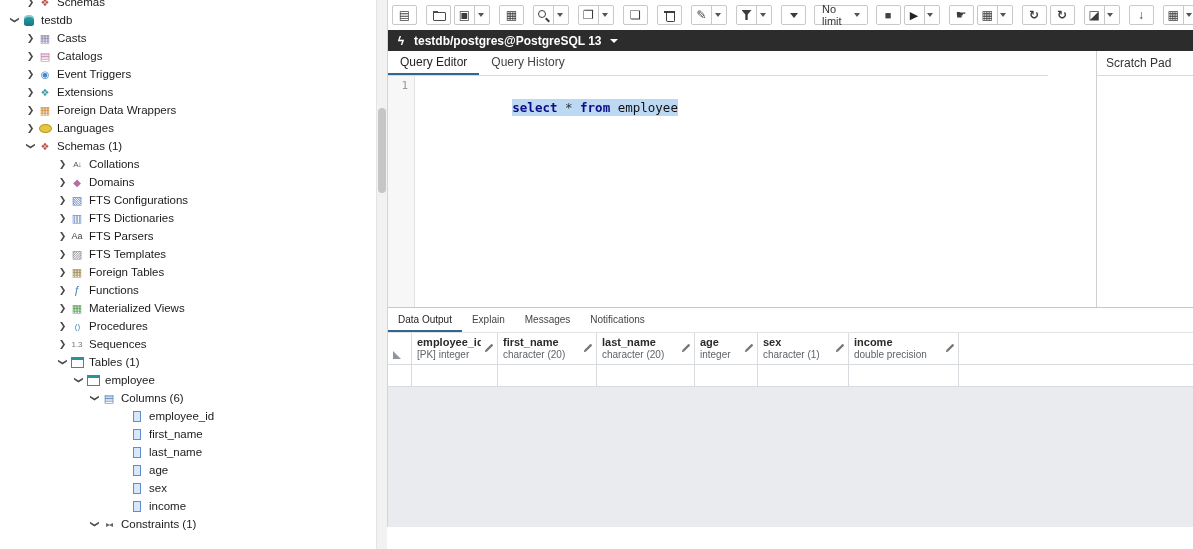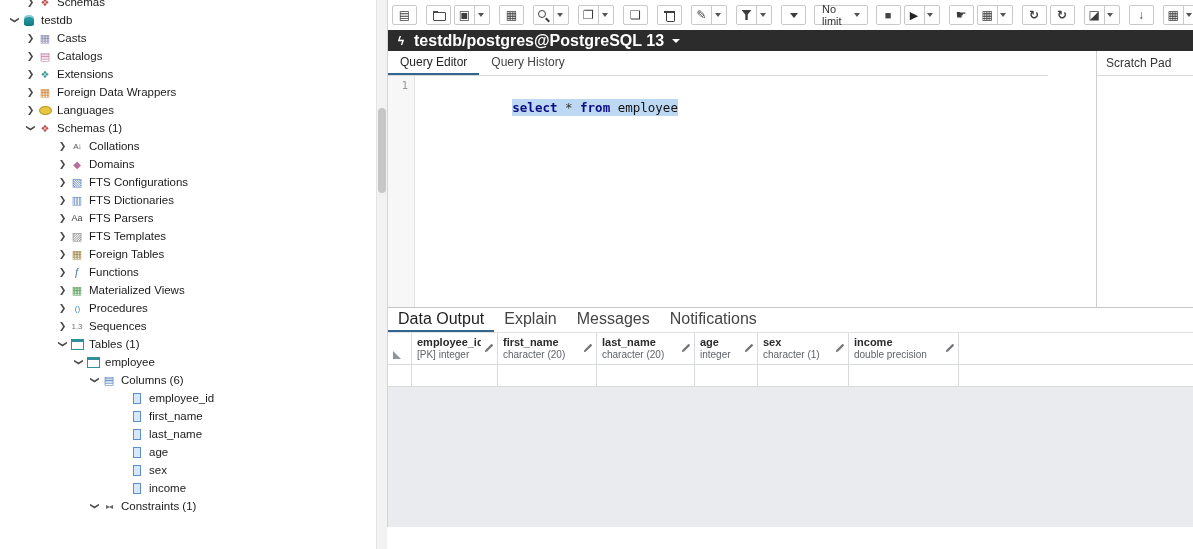--- a/index.html
+++ b/index.html
@@ -85,21 +85,21 @@
   .tbtn[data-icon="hand-icon"] .tico::before{content:"☛";font-size:12px;}
   .tbtn[data-icon="sync-icon"] .tico::before{content:"↻";font-size:12px;font-weight:bold;}
   .tbtn[data-icon="eraser-icon"] .tico::before{content:"◪";font-size:12px;}
   .tbtn[data-icon="download-icon"] .tico::before{content:"↓";font-size:12px;font-weight:bold;}
   .limit-select{height:20px;border:1px solid #c9c9c9;border-radius:2px;display:flex;align-items:center;gap:12px;padding:0 7px;font-size:11px;color:#333;margin:0 8px;cursor:pointer;box-sizing:border-box;}
 
   
   .connbar{height:21px;flex:none;background:#2c2c2c;display:flex;align-items:center;color:#fff;cursor:pointer;}
   .connicon{width:26px;text-align:center;font-size:12px;font-weight:bold;}
   .connicon::before{content:"ϟ";}
-  .conntext{font-size:16px;font-weight:bold;}
+  .conntext{font-size:12px;font-weight:bold;}
   .connchev{margin-left:8px;width:0;height:0;border-left:4px solid transparent;border-right:4px solid transparent;border-top:4px solid #fff;}
 
   
   .midrow{flex:1;display:flex;min-height:0;gap:48px;}
   .editor-pane{flex:1;display:flex;flex-direction:column;min-width:0;}
   .edit-tabs{height:24px;flex:none;border-bottom:1px solid #d9d9d9;display:flex;}
   .etab{padding:0 12px;display:flex;align-items:center;font-size:12px;color:#444;border-bottom:2px solid transparent;box-sizing:border-box;cursor:pointer;}
   .etab[data-active="true"]{color:#1f1f1f;border-bottom-color:#326690;}
   .editor-body{flex:1;position:relative;background:#fff;cursor:text;}
   .gutter{position:absolute;left:0;top:0;bottom:0;width:27px;background:#f7f7f7;border-right:1px solid #e3e3e3;box-sizing:border-box;text-align:right;padding:3px 6px 0 0;font-family:"DejaVu Sans Mono",monospace;font-size:11px;color:#9a9a9a;}
@@ -109,21 +109,21 @@
   .tok[data-type="keyword"]{color:#0c0c84;font-weight:bold;}
   .tok[data-type="operator"]{color:#333;}
   .tok[data-type="identifier"]{color:#111;}
   .scratch{width:96px;flex:none;border-left:1px solid #cfcfcf;display:flex;flex-direction:column;background:#fff;}
   .scratch-head{height:24px;flex:none;border-bottom:1px solid #d9d9d9;font-size:12px;color:#333;display:flex;align-items:center;padding:0 9px;}
   .scratch-body{flex:1;background:#fff;}
 
   
   .outpanel{height:219px;flex:none;border-top:1px solid #c7c7c7;display:flex;flex-direction:column;background:#e9ebef;}
   .out-tabs{height:24px;flex:none;background:#fff;display:flex;border-bottom:1px solid #e2e2e2;}
-  .otab{padding:0 10px;display:flex;align-items:center;font-size:16px;color:#444;border-bottom:2px solid transparent;box-sizing:border-box;cursor:pointer;}
+  .otab{padding:0 10px;display:flex;align-items:center;font-size:10px;color:#444;border-bottom:2px solid transparent;box-sizing:border-box;cursor:pointer;}
   .otab[data-active="true"]{color:#1f1f1f;border-bottom-color:#326690;}
   .gridrow{display:flex;background:#fff;border-bottom:1px solid #d8dbe0;}
   .gridrow.hdr{height:31px;}
   .gridrow.body{height:21px;}
   .gcell{border-right:1px solid #d8dbe0;box-sizing:border-box;flex:none;}
   .gridrow > div:nth-of-type(1){width:24px;}
   .gridrow > div:nth-of-type(2){width:86px;}
   .gridrow > div:nth-of-type(3){width:99px;}
   .gridrow > div:nth-of-type(4){width:98px;}
   .gridrow > div:nth-of-type(5){width:63px;}
@@ -163,20 +163,25 @@
           <span class="ti ti-casts"></span>
           <span class="tlabel">Casts</span>
         </div>
 
         <div class="trow" data-level="1">
           <span class="chev" data-chev="collapsed"></span>
           <span class="ti ti-catalogs"></span>
           <span class="tlabel">Catalogs</span>
         </div>
 
+        <div class="trow" data-level="1">
+          <span class="chev" data-chev="collapsed"></span>
+          <span class="ti ti-event"></span>
+          <span class="tlabel">Event Triggers</span>
+        </div>
 
         <div class="trow" data-level="1">
           <span class="chev" data-chev="collapsed"></span>
           <span class="ti ti-ext"></span>
           <span class="tlabel">Extensions</span>
         </div>
 
         <div class="trow" data-level="1">
           <span class="chev" data-chev="collapsed"></span>
           <span class="ti ti-fdw"></span>

